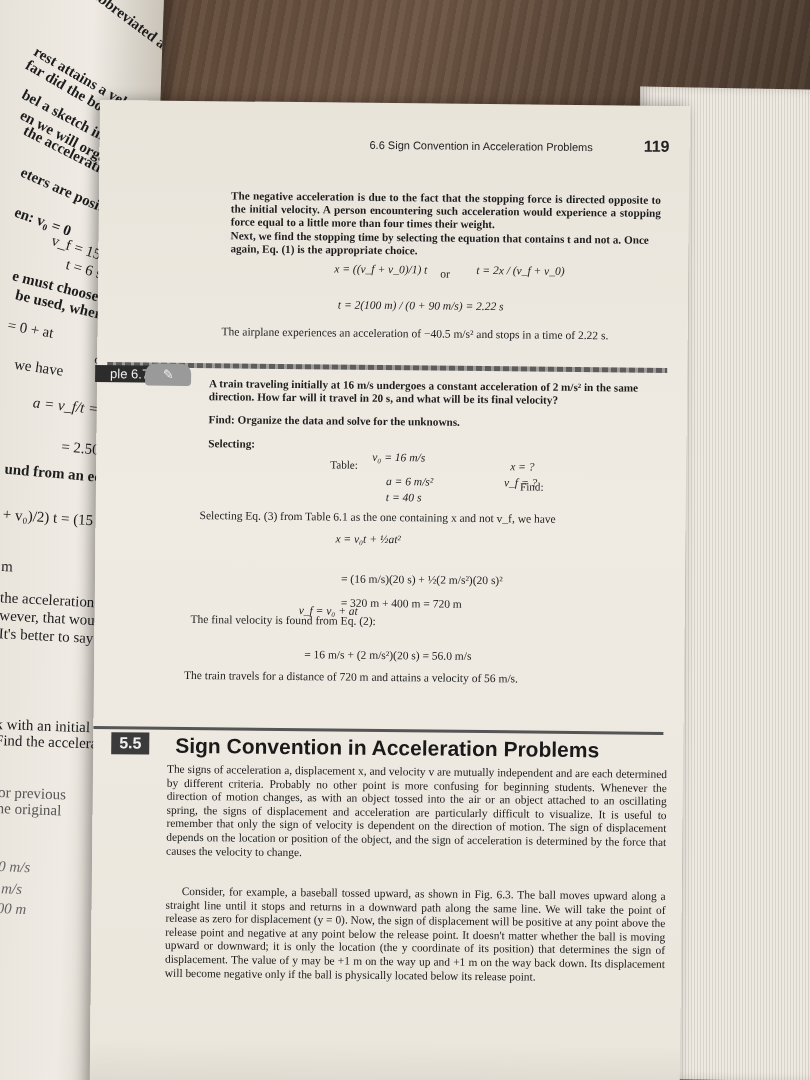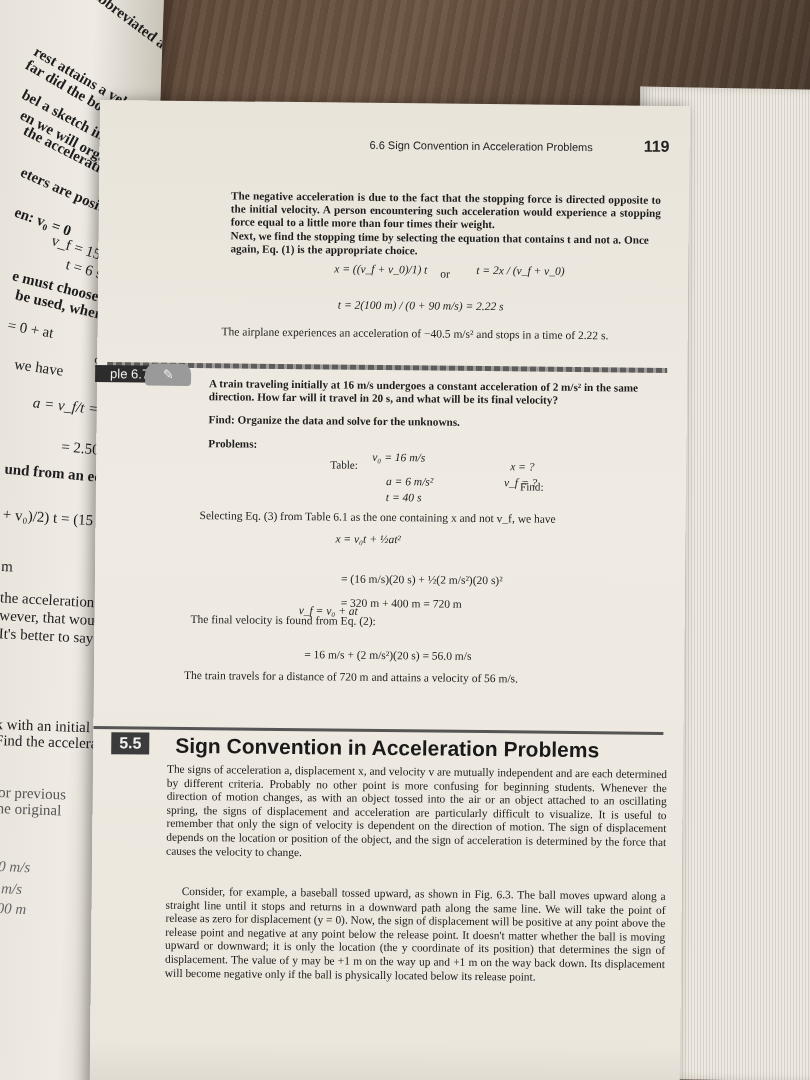--- a/index.html
+++ b/index.html
@@ -129,21 +129,21 @@
 
   <div class="divider"></div>
   <div class="ex-tab">ple 6.7</div>
   <div class="ex-icon">✎</div>
 
   <div class="text bold" style="top:276px;left:112px;width:450px;">A train traveling initially at 16 m/s undergoes a constant acceleration of 2 m/s² in the same direction. How far will it travel in 20 s, and what will be its final velocity?</div>
   <div class="text bold" style="top:312px;left:112px;">
     <span>Find:</span>
     <span>Organize the data and solve for the unknowns.</span>
   </div>
-  <div class="text bold" style="top:336px;left:112px;">Problems:</div>
+  <div class="text bold" style="top:336px;left:112px;">Selecting:</div>
 
   <div class="text" style="top:356px;left:234px;">Table:</div>
   <div class="eq" style="top:348px;left:276px;">v₀ = 16 m/s</div>
   <div class="eq" style="top:372px;left:290px;">a = 6 m/s²</div>
   <div class="eq" style="top:388px;left:290px;">t = 40 s</div>
   <div class="text" style="top:376px;left:384px;margin-left:40px;">Find:</div>
   <div class="eq" style="top:356px;left:414px;">x = ?</div>
   <div class="eq" style="top:372px;left:408px;">v_f = ?</div>
 
   <div class="text" style="top:408px;left:104px;width:470px;font-size:11.5px;">Selecting Eq. (3) from Table 6.1 as the one containing x and not v_f, we have</div>

